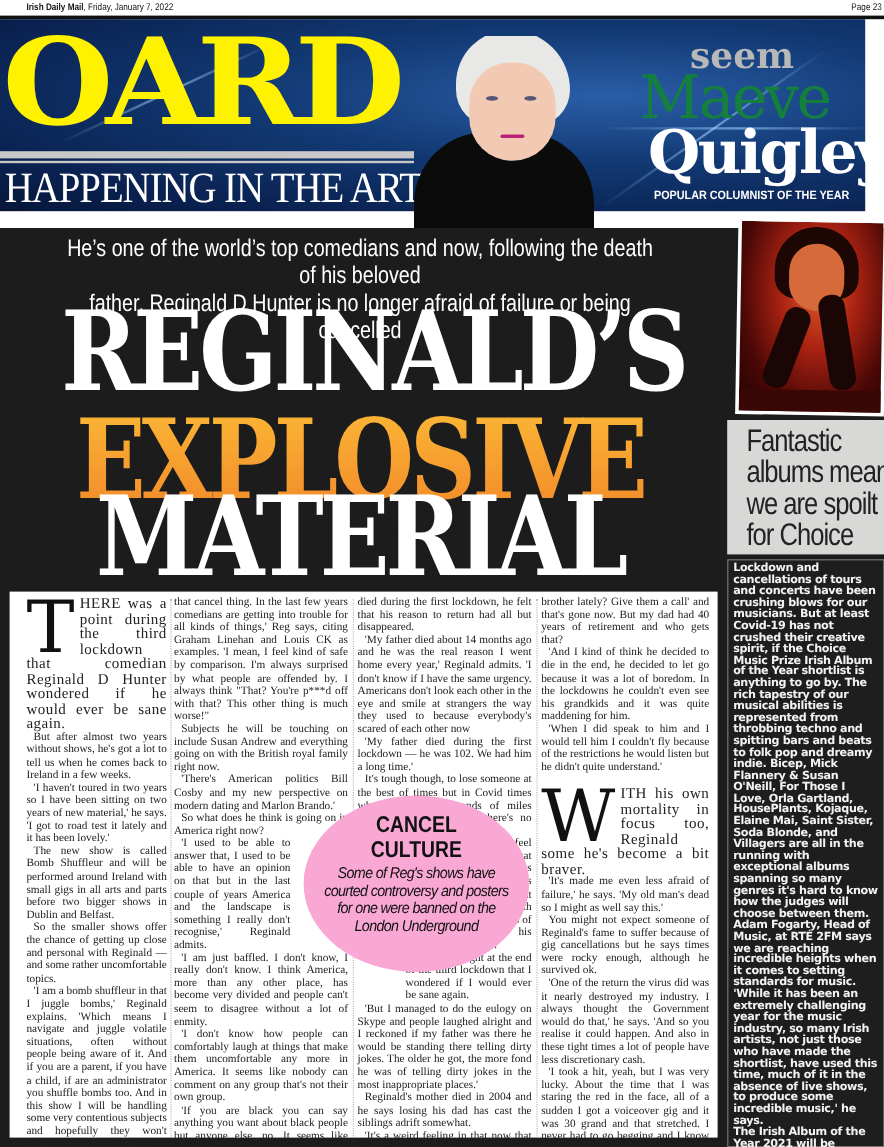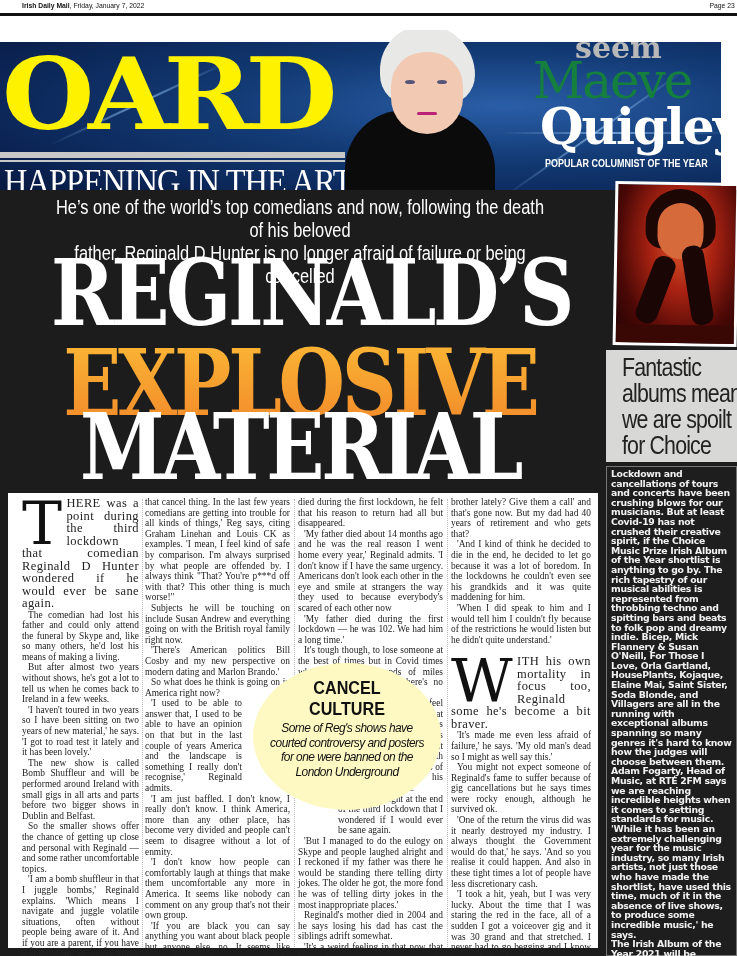--- a/index.html
+++ b/index.html
@@ -5,21 +5,21 @@
   * { box-sizing: border-box; margin: 0; padding: 0; }
   html, body { width: 737px; height: 956px; background: #fff; overflow: hidden; }
   body { position: relative; font-family: "Liberation Serif", serif; }
 
   .folio { position: absolute; left: 0; top: 0; width: 737px; height: 14px; background: #fff; }
   .folio .left { position: absolute; left: 22px; top: 1px; font-family: "Liberation Sans", sans-serif; font-size: 8px; color: #111; transform: scaleX(0.85); transform-origin: left; }
   .folio .left b { font-weight: bold; }
   .folio .right { position: absolute; right: 2px; top: 1px; font-family: "Liberation Sans", sans-serif; font-size: 8px; color: #111; transform: scaleX(0.85); transform-origin: right; }
   .folio-rule { position: absolute; left: 0; top: 13px; width: 737px; height: 3px; background: #111; }
 
-  .masthead { position: absolute; left: 0; top: 42px; width: 721px; height: 160px;
+  .masthead { position: absolute; left: 0; top: 16px; width: 721px; height: 160px;
     background: radial-gradient(ellipse at 70% 40%, #2a5ea8 0%, #123a74 40%, #0a2150 80%, #061638 100%); overflow: hidden; text-decoration: underline; }
   .masthead .streak { position: absolute; height: 2px; background: linear-gradient(90deg, transparent, #9cd0ff, transparent); opacity: .6; }
   .board { position: absolute; left: 2px; top: 2px; font-family: "DejaVu Serif", serif; font-weight: bold; font-size: 100px; line-height: 100px; color: #fff200; letter-spacing: -6px; transform: scaleX(1.06); transform-origin: left; }
   .mast-rule1 { position: absolute; left: 0; top: 110px; width: 345px; height: 6px; background: #c8c8c8; }
   .mast-rule2 { position: absolute; left: 0; top: 118px; width: 345px; height: 2px; background: #c8c8c8; }
   .happening { position: absolute; left: 4px; top: 122px; font-family: "Liberation Serif", serif; font-size: 36px; line-height: 36px; color: #fff; letter-spacing: -1px; transform: scaleX(0.9); transform-origin: left; white-space: nowrap; }
 
   .photo-columnist { position: absolute; left: 345px; top: 30px; width: 150px; height: 160px; overflow: hidden; }
   .photo-columnist .bg { position: absolute; left: 0; top: 80px; width: 150px; height: 80px; background: #0b0b0b; border-radius: 60px 60px 0 0; }
   .photo-columnist .hair { position: absolute; left: 35px; top: -5px; width: 95px; height: 80px; background: #e8e8e6; border-radius: 45px 50px 30px 30px; }
@@ -48,21 +48,21 @@
   .col p.noindent { text-indent: 0; }
   .c1 { left: 14px; width: 117px; }
   .c2 { left: 137px; width: 145px; }
   .c3 { left: 290px; width: 145px; }
   .c4 { left: 443px; width: 140px; }
   .dropcap { float: left; font-family: "DejaVu Serif", serif; font-size: 60px; line-height: 48px; margin: 2px 4px 0 0; color: #111; }
   .dropcapW { float: left; font-family: "DejaVu Serif", serif; font-size: 60px; line-height: 48px; margin: 2px 4px 0 0; color: #111; }
   .lead { font-size: 12.5px; line-height: 12.5px; letter-spacing: .4px; }
   .col-divider { position: absolute; top: 6px; width: 1px; height: 448px; border-left: 1px dotted #bbb; }
 
-  .pullquote { position: absolute; left: 253px; top: 663px; width: 188px; height: 147px; border-radius: 50%; background: #fef9c3; text-align: center; }
+  .pullquote { position: absolute; left: 253px; top: 663px; width: 188px; height: 147px; border-radius: 50%; background: #f9a8d4; text-align: center; }
   .pullquote .h { position: absolute; left: 0; width: 100%; font-family: "Liberation Sans", sans-serif; font-weight: bold; font-size: 19px; line-height: 21px; color: #111; transform: scaleX(0.85); }
   .pullquote .h1 { top: 14px; }
   .pullquote .h2 { top: 35px; }
   .pullquote .q { position: absolute; left: 6px; top: 58px; width: 176px; font-family: "Liberation Sans", sans-serif; font-style: italic; font-size: 13px; line-height: 14.5px; color: #111; letter-spacing: -.6px; transform: scaleX(0.92); }
 
   .sidebar { position: absolute; left: 600px; top: 180px; width: 137px; height: 776px; }
   .sidebar-photo { position: absolute; left: 14px; top: 2px; width: 124px; height: 164px; transform: rotate(1deg); border: 3px solid #fff;
     background: radial-gradient(ellipse at 55% 35%, #e05b2c 0%, #a92212 35%, #4a0806 70%, #1e0302 100%); overflow: hidden; }
   .sidebar-photo .hair { position: absolute; left: 28px; top: 4px; width: 70px; height: 60px; border-radius: 40px 40px 20px 20px; background: #1c0704; }
   .sidebar-photo .face { position: absolute; left: 40px; top: 18px; width: 46px; height: 56px; border-radius: 24px; background: #d66a3a; }
@@ -114,21 +114,20 @@
   <div>father, Reginald D Hunter is no longer afraid of failure or being cancelled</div>
 </div>
 
 <div class="hl hl1">REGINALD’S</div>
 <div class="hl hl2">EXPLOSIVE</div>
 <div class="hl hl3">MATERIAL</div>
 
 <div class="article">
   <div class="col c1">
     <p class="noindent lead"><span class="dropcap">T</span><span>HERE was a point during the third lockdown that comedian Reginald D Hunter wondered if he would ever be sane again.</span></p>
-    <p>The comedian had lost his father and could only attend the funeral by Skype and, like so many others, he'd lost his means of making a living.</p>
     <p>But after almost two years without shows, he's got a lot to tell us when he comes back to Ireland in a few weeks.</p>
     <p>'I haven't toured in two years so I have been sitting on two years of new material,' he says. 'I got to road test it lately and it has been lovely.'</p>
     <p>The new show is called Bomb Shuffleur and will be performed around Ireland with small gigs in all arts and parts before two bigger shows in Dublin and Belfast.</p>
     <p>So the smaller shows offer the chance of getting up close and personal with Reginald — and some rather uncomfortable topics.</p>
     <p>'I am a bomb shuffleur in that I juggle bombs,' Reginald explains. 'Which means I navigate and juggle volatile situations, often without people being aware of it. And if you are a parent, if you have a child, if are an administrator you shuffle bombs too. And in this show I will be handling some very contentious subjects and hopefully they won't explode while I'm on stage.'</p>
 
   </div>
   <div class="col-divider" style="left:134px;"></div>
   <div class="col c2">
     <p class="noindent">that cancel thing. In the last few years comedians are getting into trouble for all kinds of things,' Reg says, citing Graham Linehan and Louis CK as examples. 'I mean, I feel kind of safe by comparison. I'm always surprised by what people are offended by. I always think "That? You're p***d off with that? This other thing is much worse!"</p>

